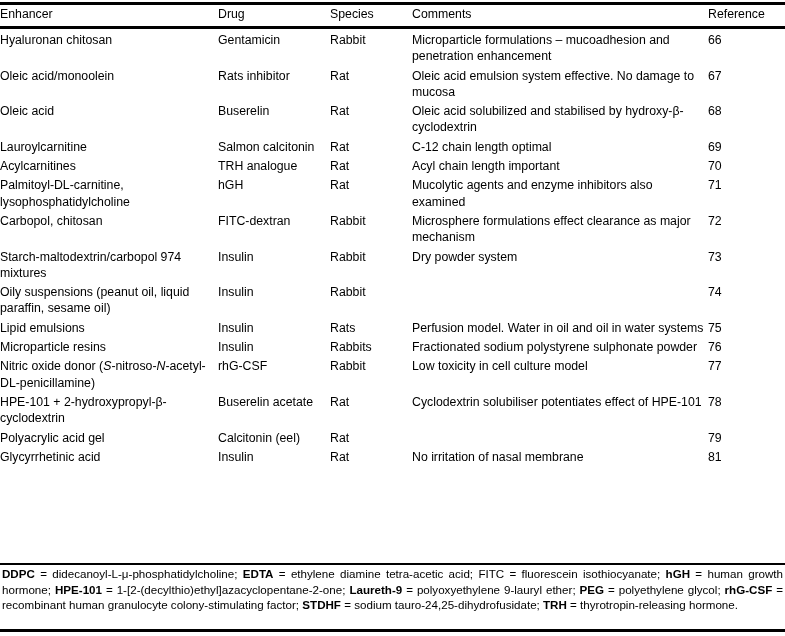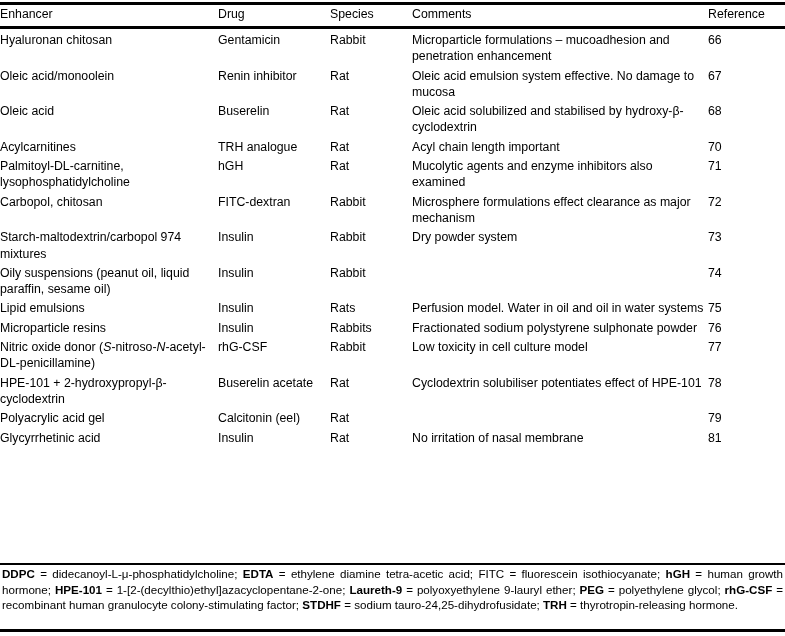--- a/index.html
+++ b/index.html
@@ -162,34 +162,41 @@
           <td class="cellpad">Hyaluronan chitosan</td>
           <td class="cellpad">Gentamicin</td>
           <td class="cellpad">Rabbit</td>
           <td class="cellpad">Microparticle formulations – mucoadhesion and penetration enhancement</td>
           <td class="cellpad">66</td>
         </tr>
 
 
         <tr>
           <td class="cellpad">Oleic acid/monoolein</td>
-          <td class="cellpad">Renin inhibitor</td>
+          <td class="cellpad">Rats inhibitor</td>
           <td class="cellpad">Rat</td>
           <td class="cellpad">Oleic acid emulsion system effective. No damage to mucosa</td>
           <td class="cellpad">67</td>
         </tr>
 
         <tr>
           <td class="cellpad">Oleic acid</td>
           <td class="cellpad">Buserelin</td>
           <td class="cellpad">Rat</td>
           <td class="cellpad">Oleic acid solubilized and stabilised by hydroxy-β-cyclodextrin</td>
           <td class="cellpad">68</td>
         </tr>
 
+        <tr>
+          <td class="cellpad">Lauroylcarnitine</td>
+          <td class="cellpad">Salmon calcitonin</td>
+          <td class="cellpad">Rat</td>
+          <td class="cellpad">C-12 chain length optimal</td>
+          <td class="cellpad">69</td>
+        </tr>
 
         <tr>
           <td class="cellpad">Acylcarnitines</td>
           <td class="cellpad">TRH analogue</td>
           <td class="cellpad">Rat</td>
           <td class="cellpad">Acyl chain length important</td>
           <td class="cellpad">70</td>
         </tr>
 
         <tr>

